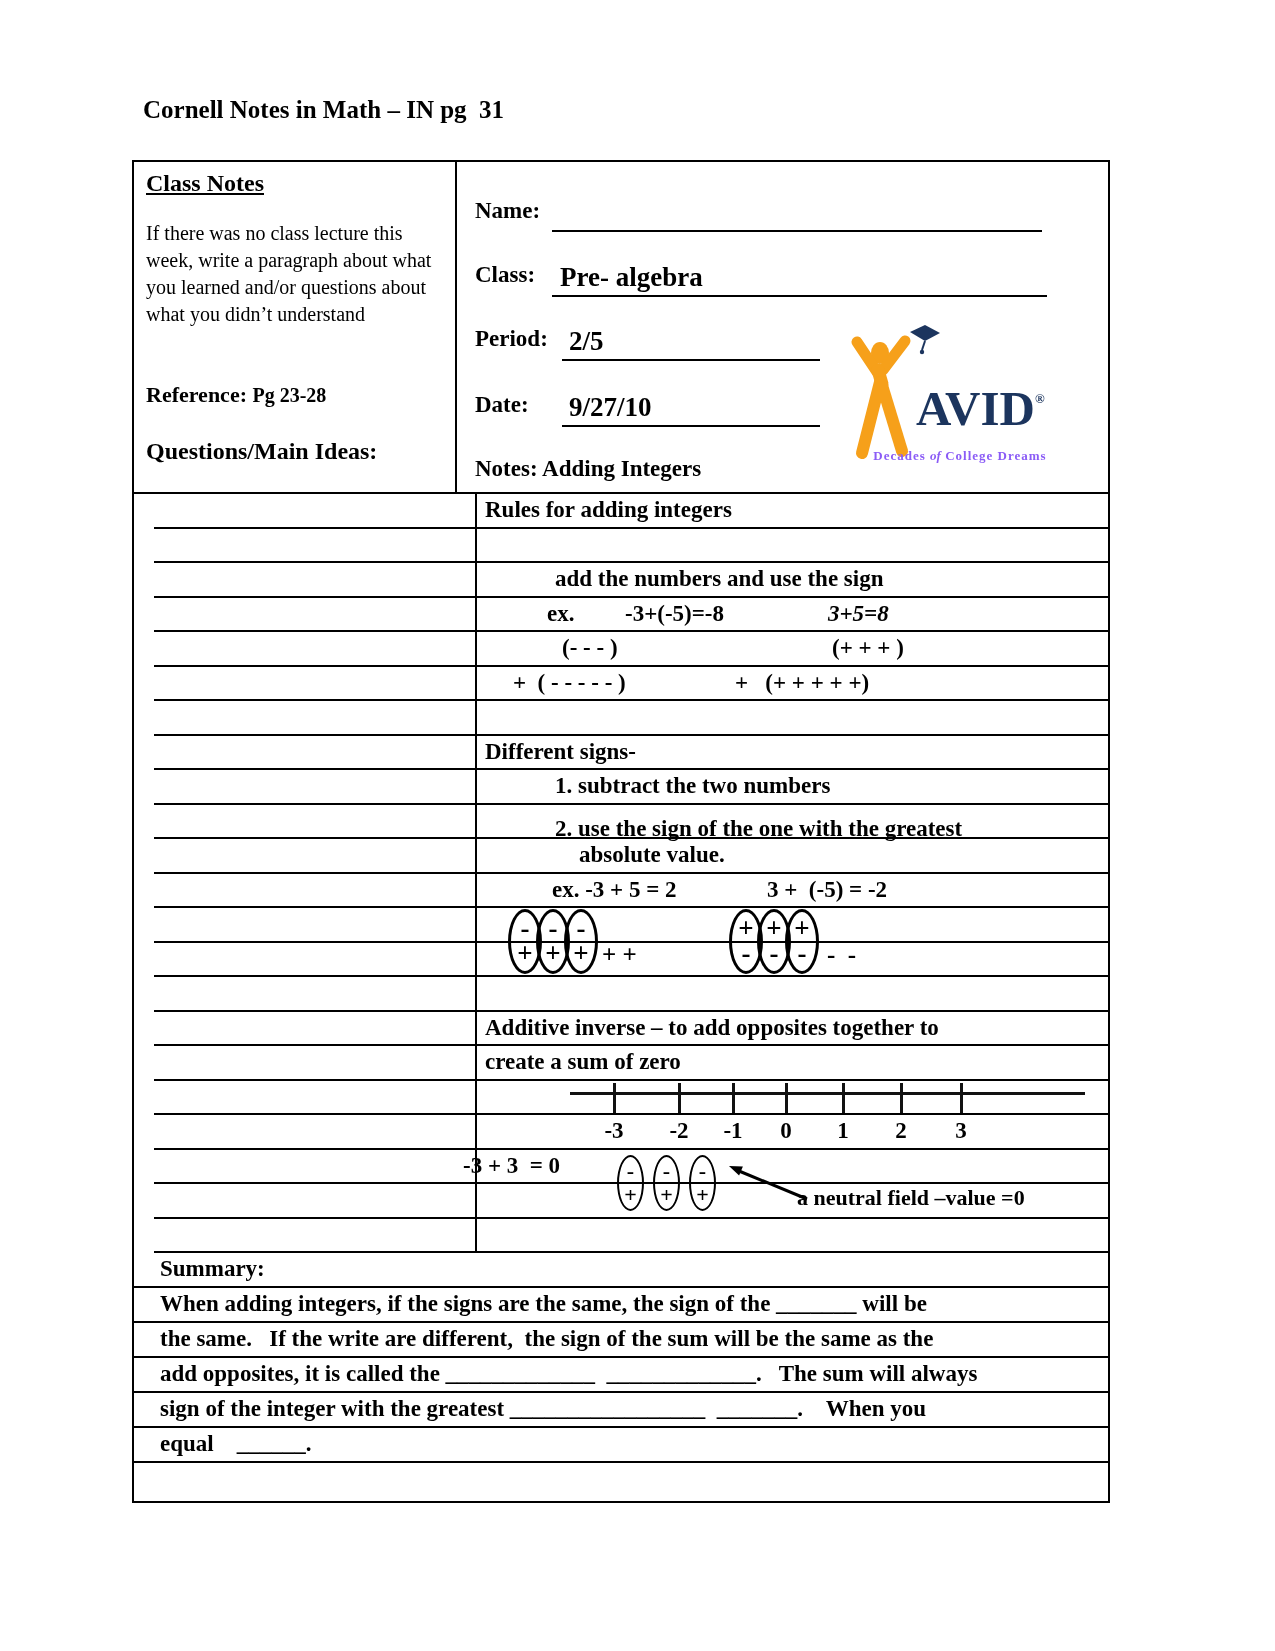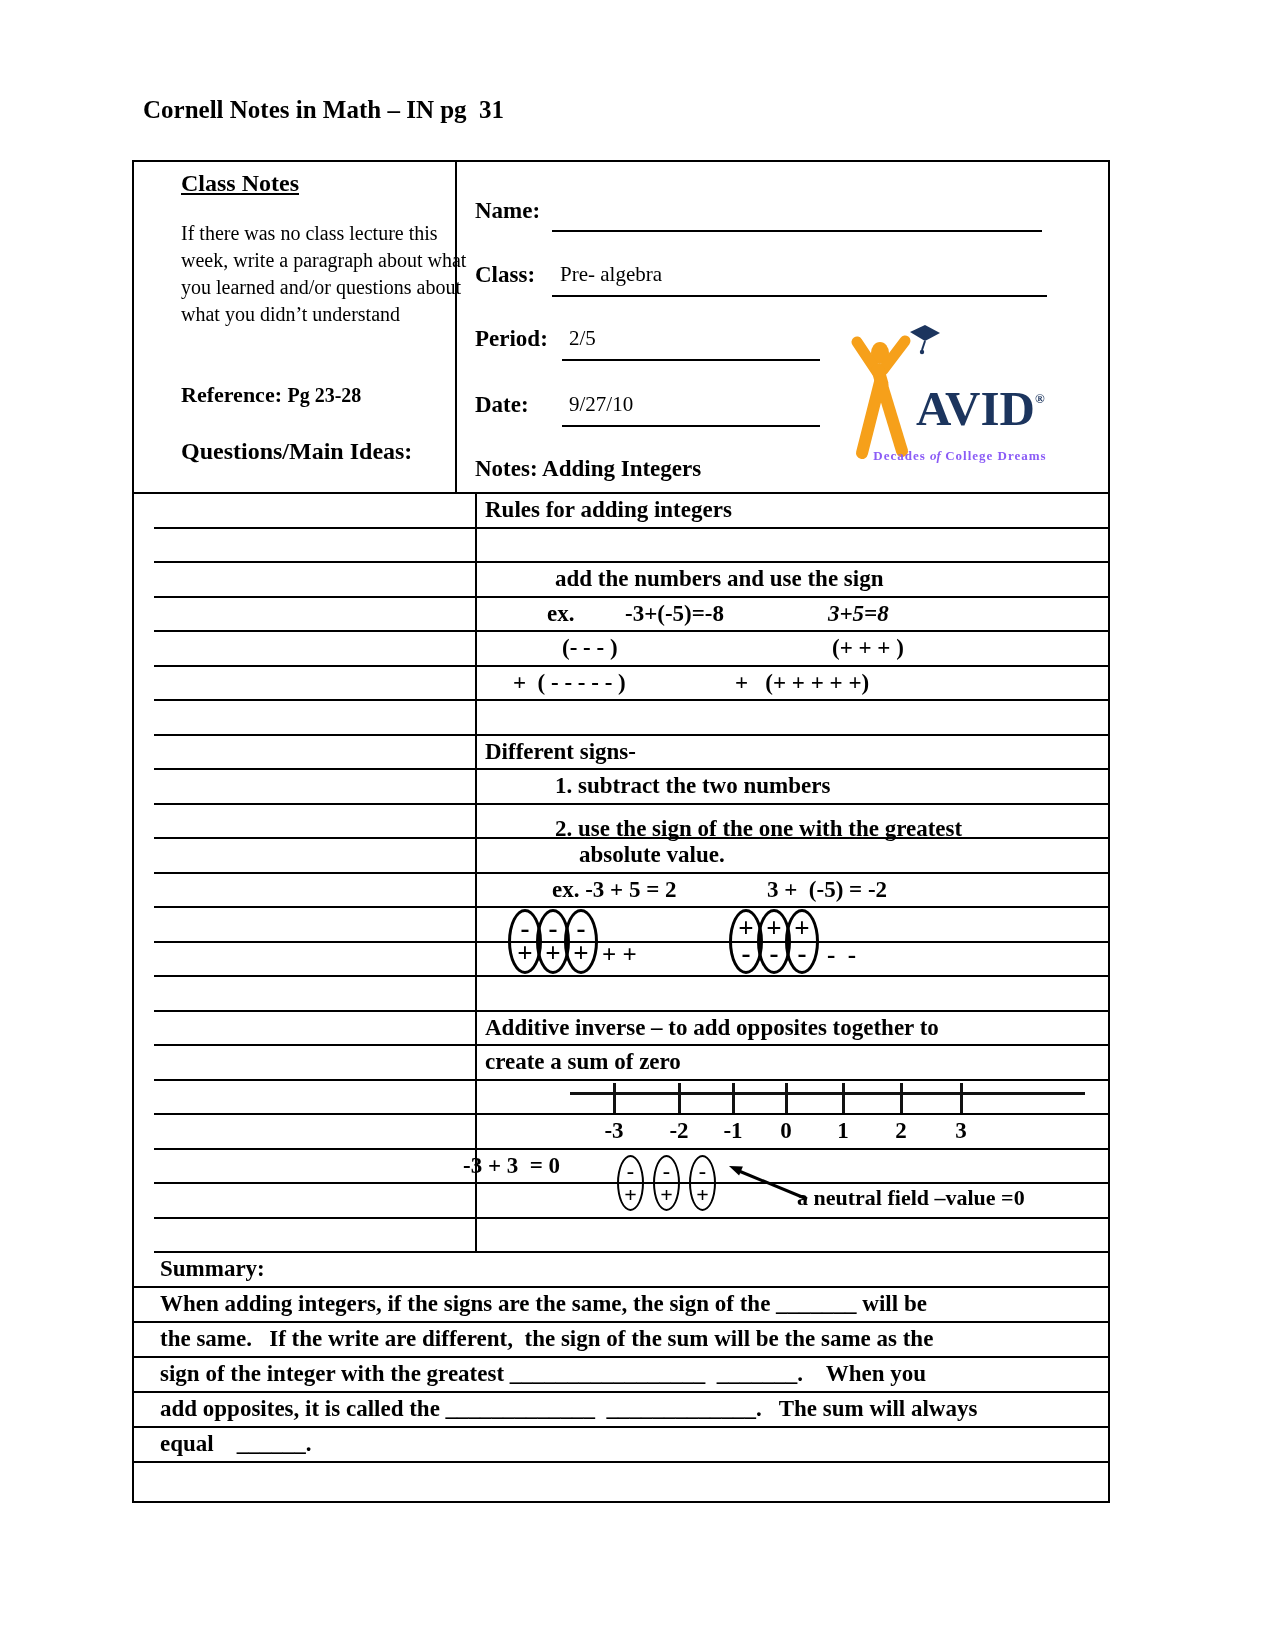--- a/index.html
+++ b/index.html
@@ -6,31 +6,31 @@
   body{
     width:1275px;height:1651px;position:relative;background:#ffffff;color:#000;
     font-family:"Liberation Serif", serif;
   }
   .page-title{position:absolute;left:143px;top:96px;font-size:25px;font-weight:bold;white-space:pre;}
 
   .sheet{position:absolute;left:132px;top:160px;width:978px;border:2px solid #000;box-sizing:border-box;background:#fff;}
 
   
   .header{display:flex;height:332px;border-bottom:2px solid #000;box-sizing:border-box;}
-  .left-cell{width:288px;border-right:2px solid #000;box-sizing:border-box;position:relative;margin-left:35px;}
+  .left-cell{width:323px;border-right:2px solid #000;box-sizing:border-box;position:relative;}
   .right-cell{flex:1;position:relative;}
 
   .cn-heading{position:absolute;left:12px;top:8px;font-size:24px;font-weight:bold;text-decoration:underline;}
   .cn-para{position:absolute;left:12px;top:58px;width:302px;font-size:20px;line-height:27px;}
   .cn-ref{position:absolute;left:12px;top:220px;font-size:22px;font-weight:bold;}
   .cn-ref .val{font-size:20px;}
   .cn-questions{position:absolute;left:12px;top:276px;font-size:24px;font-weight:bold;}
 
   .fld-label{position:absolute;font-size:23px;font-weight:bold;}
-  .fld-value{position:absolute;font-size:21px;font-weight:normal;white-space:pre;}
+  .fld-value{position:absolute;font-size:27px;font-weight:bold;white-space:pre;}
   .fld-line{position:absolute;border-bottom:2px solid #000;}
 
   
   .logo{position:absolute;left:393px;top:160px;width:224px;height:146px;}
   .logo-wordmark{position:absolute;left:66px;top:62px;font-size:49px;font-weight:bold;color:#1c355e;line-height:1;}
   .logo-reg{font-size:13px;vertical-align:22px;font-weight:bold;}
   .logo-tagline{position:absolute;left:-8px;top:126px;width:236px;text-align:center;font-size:13px;font-weight:bold;color:#8b5cf6;letter-spacing:1px;white-space:pre;}
   .logo-tagline .of{font-style:italic;letter-spacing:0;}
 
   
@@ -329,19 +329,19 @@
         <polygon points="10,8 23.9,8.4 20.1,17.6" fill="#000"></polygon>
       </svg>
       <span class="neutral-note">a neutral field –value =0</span>
     </div>
   </div>
 
   <div class="summary">
     <div class="srow">Summary:</div>
     <div class="srow">When adding integers, if the signs are the same, the sign of the _______ will be</div>
     <div class="srow">the same.   If the write are different,  the sign of the sum will be the same as the</div>
+    <div class="srow">add opposites, it is called the _____________  _____________.   The sum will always</div>
     <div class="srow">sign of the integer with the greatest _________________  _______.    When you</div>
-    <div class="srow">add opposites, it is called the _____________  _____________.   The sum will always</div>
     <div class="srow">equal    ______.</div>
     <div class="srow last"></div>
   </div>
 
 </div>
 
 </body></html>

